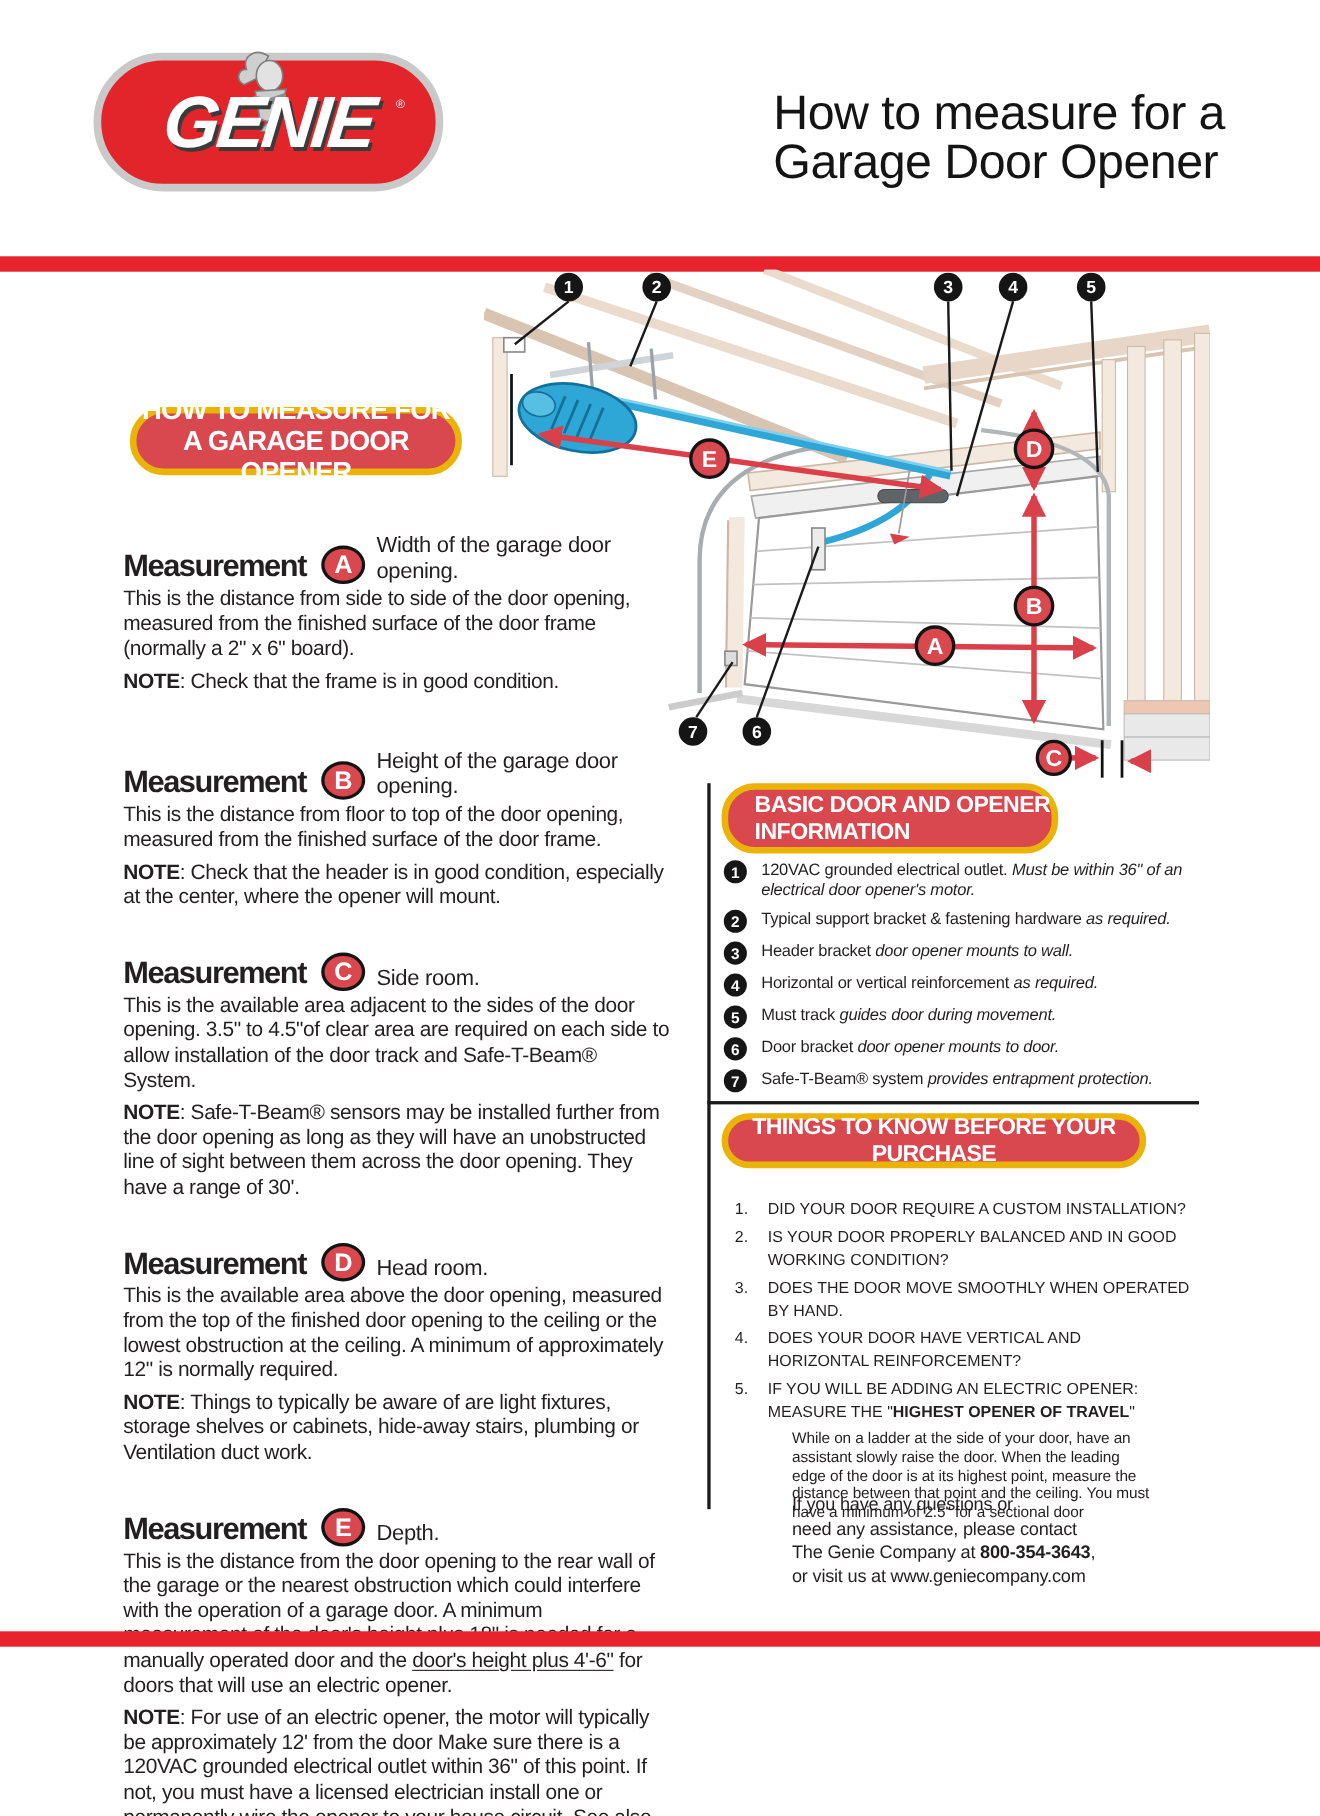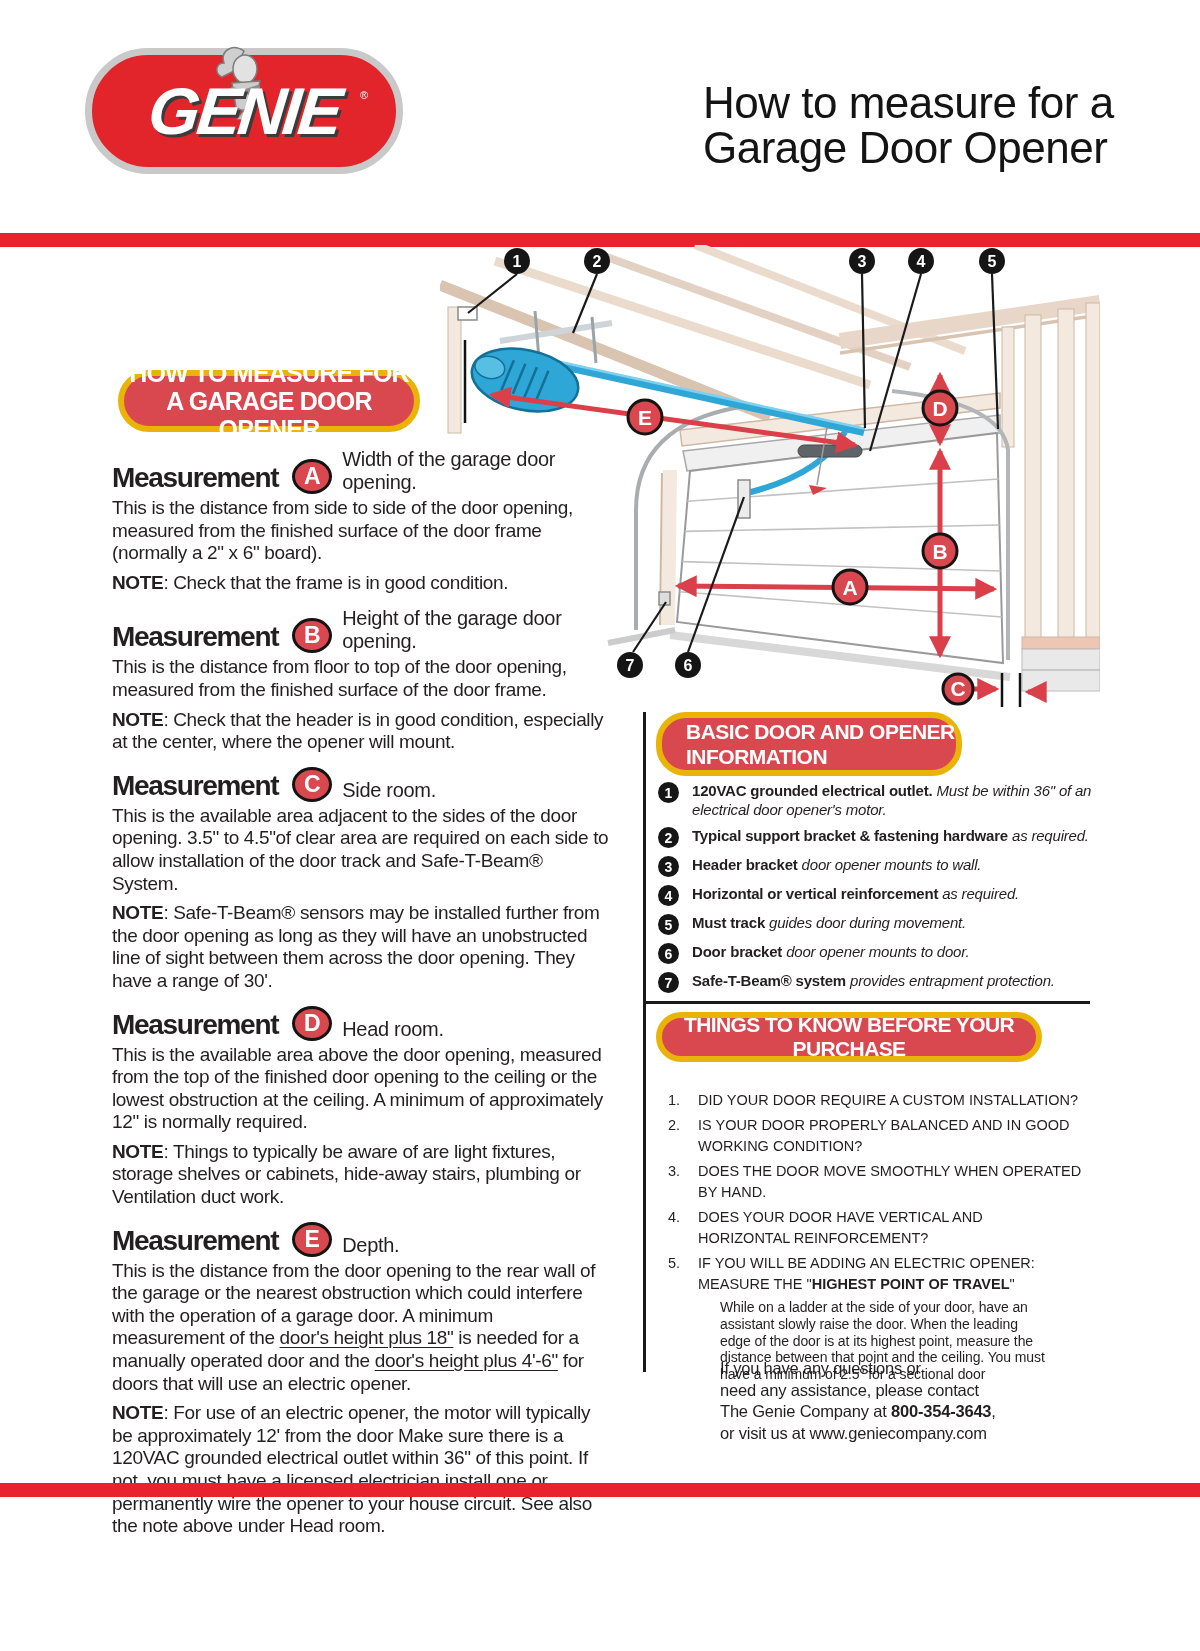--- a/index.html
+++ b/index.html
@@ -33,37 +33,37 @@
                   font-size:21px; text-align:center; letter-spacing:-0.6px; }
 
   
   .leftcol { position:absolute; left:112px; top:448px; width:497px; }
   .m-head { margin:13px 0 3px; display:flex; align-items:flex-end; }
   .m-head.first { margin-top:0; }
   .m-title { font-size:28px; font-weight:700; letter-spacing:-1.3px; }
   .m-letter { display:inline-flex; width:40px; height:35px; border-radius:50%;
               background:#d9474f; border:3px solid #141414; color:#fff; font-weight:700;
               font-size:23px; align-items:center; justify-content:center; margin:0 10px 0 14px; flex:none; }
-  .m-sub { font-size:20px; letter-spacing:-0.3px; }
+  .m-sub { font-size:20px; letter-spacing:-0.3px;margin-top:37px; }
   .m-body, .m-note { font-size:19px; line-height:22.6px; letter-spacing:-0.35px; }
   .m-note { margin-top:7px; }
   .b { font-weight:700; }
   .u { text-decoration:underline; text-underline-offset:3px; }
 
   
   .vdivider { position:absolute; left:643px; top:712px; width:3px; height:660px; background:#1a1a1a; }
   .hdivider { position:absolute; left:643px; top:1001px; width:447px; height:3px; background:#1a1a1a; }
 
   
   .info-list { position:absolute; left:658px; top:782px; width:436px; }
   .info-item { display:flex; gap:13px; margin-bottom:8px; }
   .numdot { flex:none; width:21px; height:21px; border-radius:50%; background:#161616; color:#fff;
             font-weight:700; font-size:14px; display:inline-flex; align-items:center; justify-content:center; }
   .info-text { font-size:15px; line-height:18.5px; letter-spacing:-0.2px; }
-  .info-text .ib { font-weight:700; }
+  .info-text .ib { font-weight:400; }
   .info-text .ii { font-style:italic; margin-left:4px; }
 
   
   .things-list { position:absolute; left:668px; top:1090px; width:420px; font-size:14.5px; line-height:21px; }
   .t-item { display:flex; margin-bottom:4px; }
   .t-num { flex:none; width:30px; }
   .t-bold { font-weight:700; }
   .t-para { margin:2px 0 4px 52px; width:330px; font-size:14px; line-height:16.8px; letter-spacing:-0.1px; }
 
   
@@ -338,21 +338,21 @@
       <span class="t-num">4.</span>
       <span>
           <div>DOES YOUR DOOR HAVE VERTICAL AND</div>
           <div>HORIZONTAL REINFORCEMENT?</div>
         </span>
     </div>
     <div class="t-item">
       <span class="t-num">5.</span>
       <span>
         <div>IF YOU WILL BE ADDING AN ELECTRIC OPENER:</div>
-        <div><span>MEASURE THE "</span><span class="t-bold">HIGHEST POINT OF TRAVEL</span><span>"</span></div>
+        <div><span>MEASURE THE "</span><span class="t-bold">HIGHEST OPENER OF TRAVEL</span><span>"</span></div>
       </span>
     </div>
     <div class="t-para">While on a ladder at the side of your door, have an assistant slowly raise the door. When the leading edge of the door is at its highest point, measure the distance between that point and the ceiling. You must have a minimum of 2.5" for a sectional door</div>
   </div>
 
   <div class="contact">
     <div>If you have any questions or</div>
     <div>need any assistance, please contact</div>
     <div><span>The Genie Company at </span><span class="b">800-354-3643</span><span>,</span></div>
     <div>or visit us at www.geniecompany.com</div>

